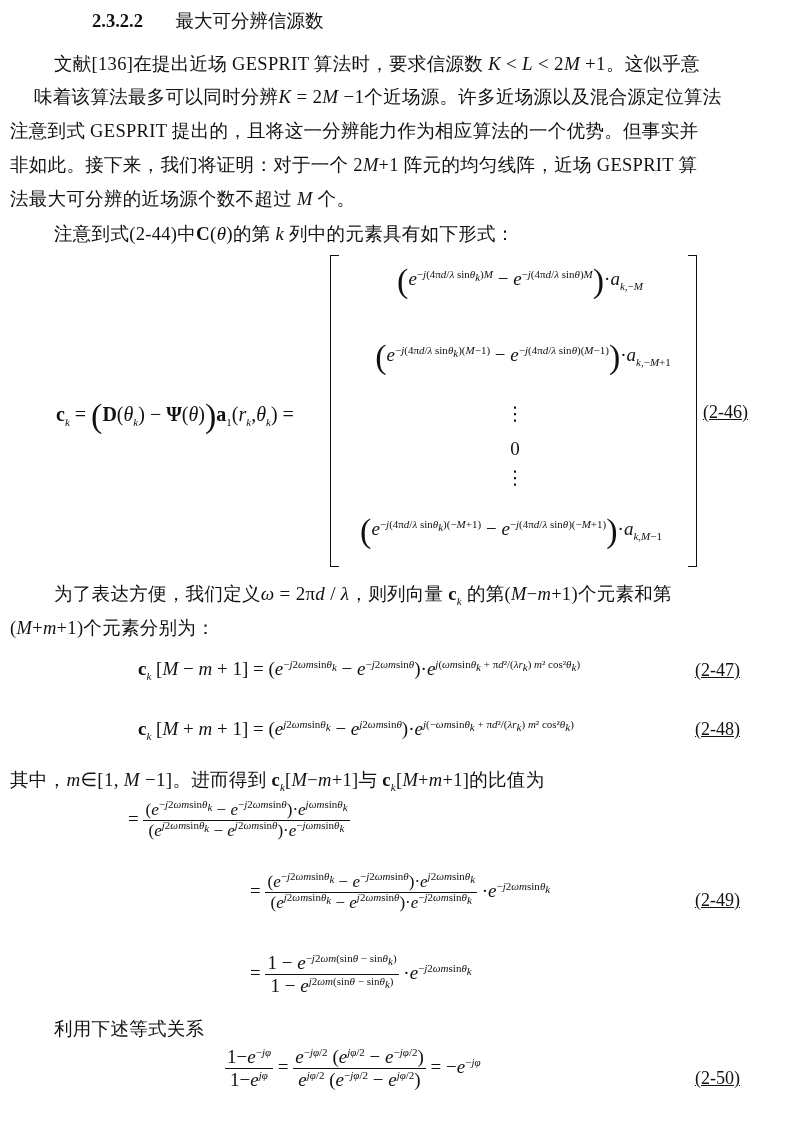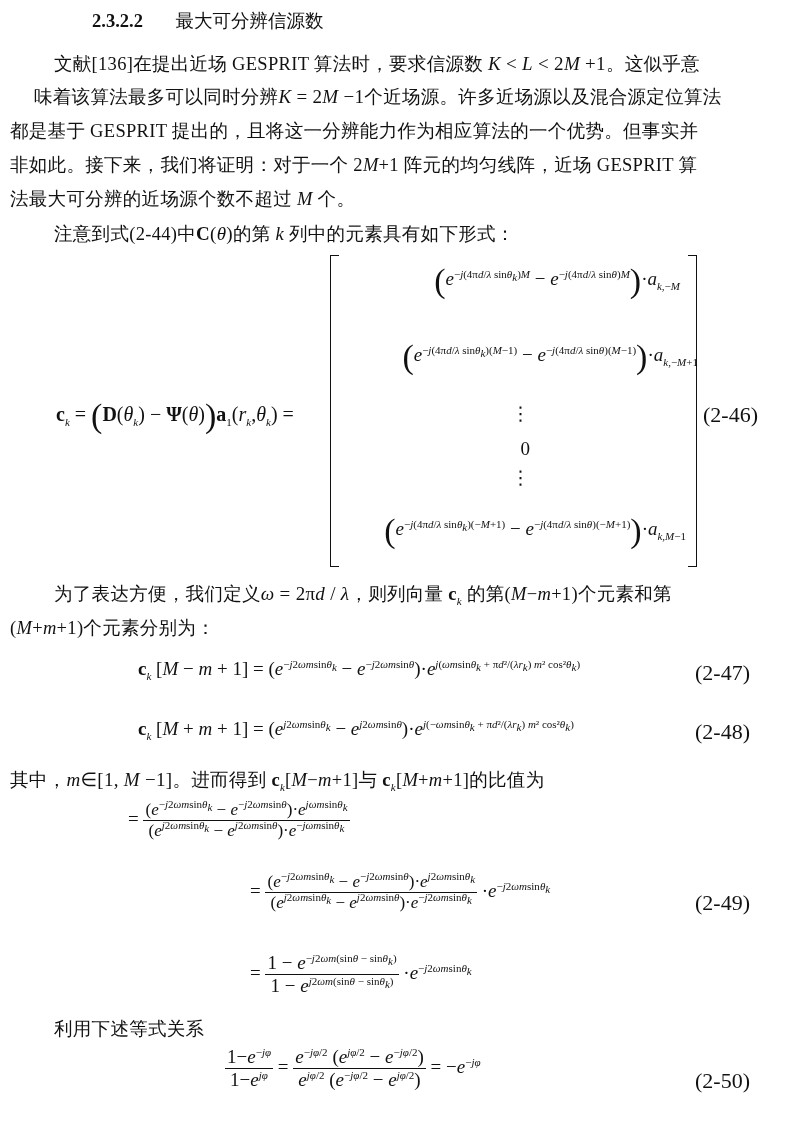--- a/index.html
+++ b/index.html
@@ -2,48 +2,48 @@
 <html><head>
 <meta charset="utf-8">
 <style>
   html, body { margin:0; padding:0; background:#ffffff; }
   body { width:787px; height:1136px; position:relative; overflow:hidden;
          font-family:"Liberation Serif", "DejaVu Serif", serif; color:#111; }
   .abs { position:absolute; white-space:nowrap; }
   .t { font-size:18.5px; line-height:24px; letter-spacing:0.3px; }
   .h { font-size:18.5px; }
   .h b { font-weight:bold; }
-  .eqno { font-size:22px; }
+  .eqno { font-size:18px;text-decoration:underline; }
   .m { font-family:"Liberation Serif", serif; font-size:19px; }
   sup, sub { font-size:11px; line-height:0; }
   .frac { display:inline-block; vertical-align:middle; text-align:center; }
   .frac .num { display:block; padding:0 2px; border-bottom:1.4px solid #111; }
   .frac .den { display:block; padding:0 2px; }
   .bracket { position:absolute; border:1.5px solid #111; }
   .br-l { border-right:none; width:8px; }
   .br-r { border-left:none; width:8px; }
-  .cell { position:absolute; text-align:right; font-size:19px; }
+  .cell { position:absolute; text-align:center; font-size:19px; }
   .big { font-size:34px; font-weight:200; vertical-align:middle; }
 </style>
 </head>
 <body>
 
 <div class="abs h" style="left:92px; top:8px;text-align:center;">
   <b>2.3.2.2</b>
   <span style="margin-left:28px;">最大可分辨信源数</span>
 </div>
 
 <div class="abs t" style="left:54px; top:52px;">
   <span>文献[136]在提出近场 GESPRIT 算法时，要求信源数</span>
   <span class="m"><i>K</i> &lt; <i>L</i> &lt; 2<i>M</i> +1</span><span>。这似乎意</span>
 </div>
 <div class="abs t" style="left:10px; top:85px;padding-left:24px;">
   <span>味着该算法最多可以同时分辨</span><span class="m"><i>K</i> = 2<i>M</i> −1</span><span>个近场源。许多近场源以及混合源定位算法</span>
 </div>
-<div class="abs t" style="left:10px; top:119px;">都是基于 GESPRIT 提出的，且将这一分辨能力作为相应算法的一个优势。但事实并</div>
+<div class="abs t" style="left:10px; top:119px;">注意到式 GESPRIT 提出的，且将这一分辨能力作为相应算法的一个优势。但事实并</div>
 <div class="abs t" style="left:10px; top:153px;">
   <span>非如此。接下来，我们将证明：对于一个 2</span><i>M</i><span>+1 阵元的均匀线阵，近场 GESPRIT 算</span>
 </div>
 <div class="abs t" style="left:10px; top:187px;">
   <span>法最大可分辨的近场源个数不超过</span> <i>M</i> <span>个。</span>
 </div>
 
 <div class="abs t" style="left:54px; top:222px;">
   <span>注意到式(2-44)中</span><span class="m"><b>C</b>(<i>θ</i>)</span><span>的第</span> <i>k</i> <span>列中的元素具有如下形式：</span>
 </div>

